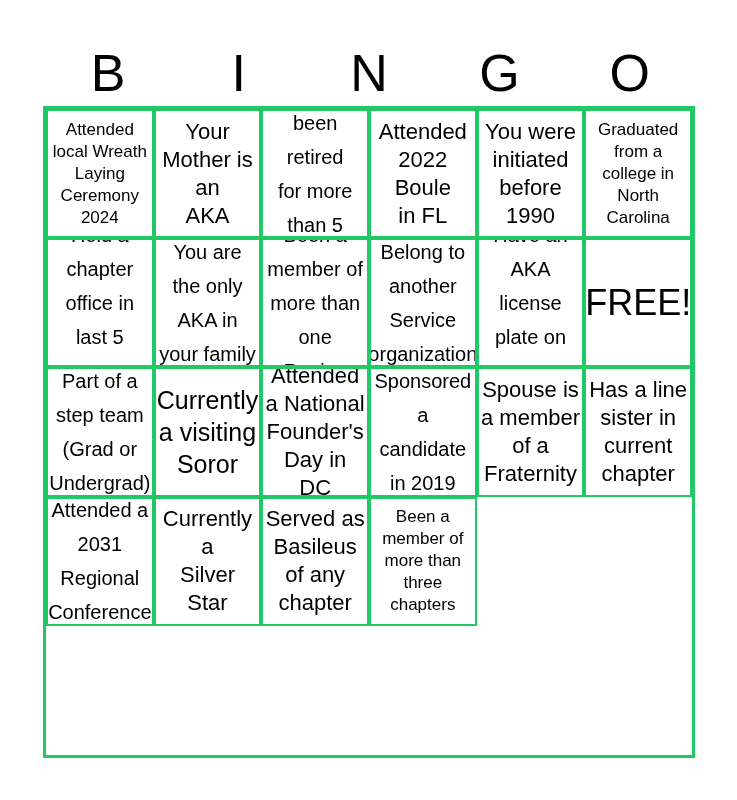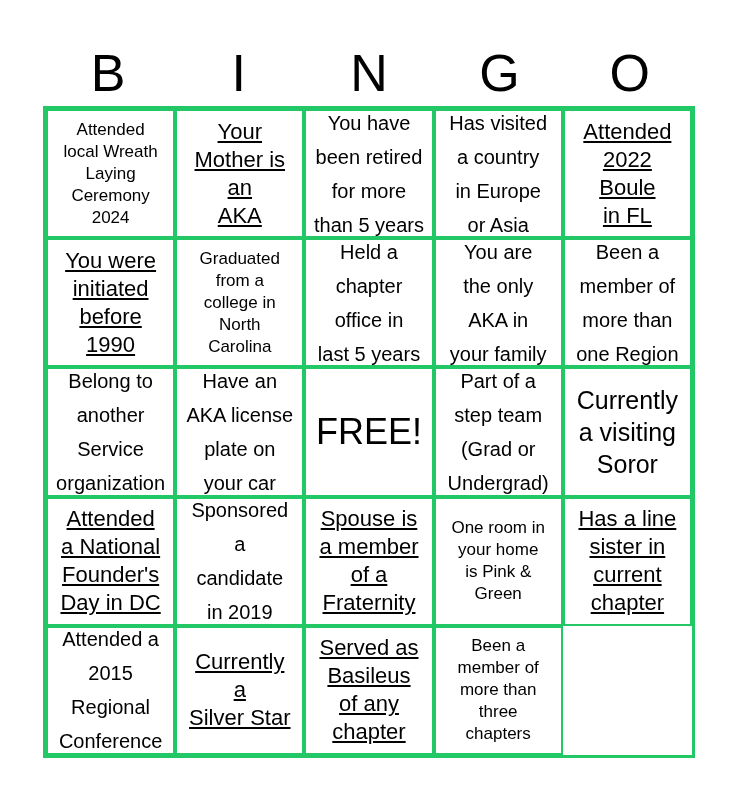--- a/index.html
+++ b/index.html
@@ -1,24 +1,24 @@
 <!DOCTYPE html>
 <html><head>
 <meta charset="utf-8">
 <style>
   html, body { margin: 0; padding: 0; background: #ffffff; }
   body { width: 737px; height: 800px; position: relative; font-family: "Liberation Sans", sans-serif; color: #000; }
   .header { position: absolute; left: 43px; top: 40px; width: 652px; height: 66px; display: flex; }
   .header span { flex: 1; text-align: center; font-size: 52px; line-height: 66px; }
-  .board { position: absolute; left: 43px; top: 106px; width: 652px; height: 652px; box-sizing: border-box; border: 3px solid #22c766; display: grid; grid-template-columns: repeat(5, 1fr); grid-template-rows: repeat(5, 1fr); }
+  .board { position: absolute; left: 43px; top: 106px; width: 652px; height: 652px; box-sizing: border-box; border: 3px solid #22c766; display: grid; grid-template-columns: repeat(6, 1fr); grid-template-rows: repeat(5, 1fr); }
   .cell { border: 2px solid #22c766; display: flex; align-items: center; justify-content: center; text-align: center; padding: 2px; box-sizing: border-box; overflow: hidden; }
   .cell span { white-space: pre-line; }
   .s { font-size: 17px; line-height: 22px; }
   .m { font-size: 20px; line-height: 34px; }
-  .l { font-size: 22px; line-height: 28px; text-decoration: underline; }
+  .l { font-size: 22px; line-height: 28px; }
   .xl { font-size: 25px; line-height: 32px; }
   .free { font-size: 36px; }
 </style>
 </head>
 <body>
 
 <div class="header">
   <span>B</span>
   <span>I</span>
   <span>N</span>
@@ -38,26 +38,20 @@
       <span class="l">Your
 Mother is
 an
 AKA</span>
     </div>
     <div class="cell">
       <span class="m">You have
 been retired
 for more
 than 5 years</span>
-    </div>
-    <div class="cell">
-      <span class="m">Has visited
-a country
-in Europe
-or Asia</span>
     </div>
     <div class="cell">
       <span class="l">Attended
 2022
 Boule
 in FL</span>
     </div>
     <div class="cell">
       <span class="l">You were
 initiated
@@ -127,34 +121,28 @@
 candidate
 in 2019</span>
     </div>
     <div class="cell">
       <span class="l">Spouse is
 a member
 of a
 Fraternity</span>
     </div>
     <div class="cell">
-      <span class="s">One room in
-your home
-is Pink &amp;
-Green</span>
-    </div>
-    <div class="cell">
       <span class="l">Has a line
 sister in
 current
 chapter</span>
     </div>
     <div class="cell">
       <span class="m">Attended a
-2015
+2031
 Regional
 Conference</span>
     </div>
     <div class="cell">
       <span class="l">Currently
 a
 Silver Star</span>
     </div>
     <div class="cell">
       <span class="l">Served as

